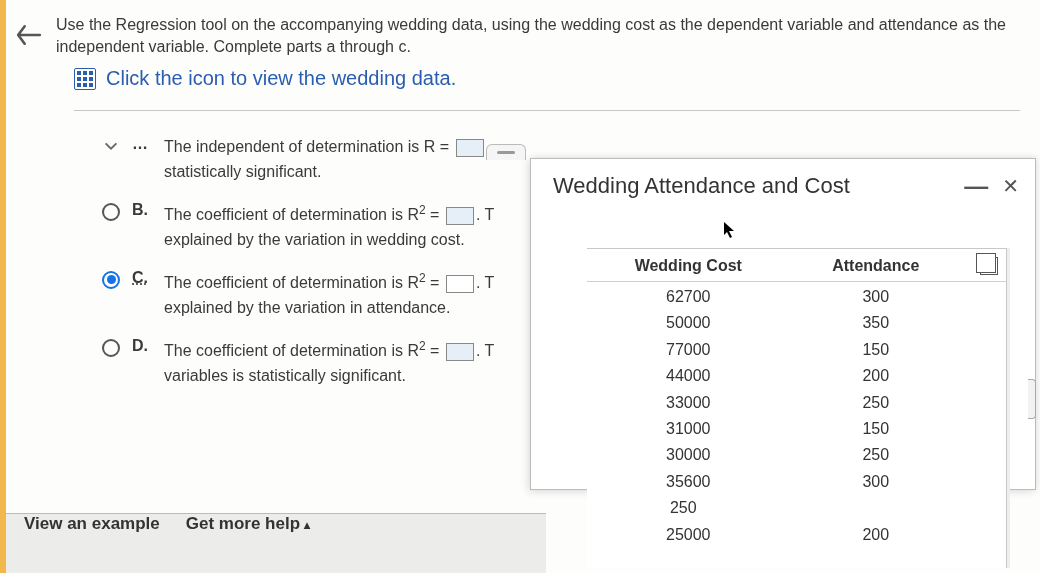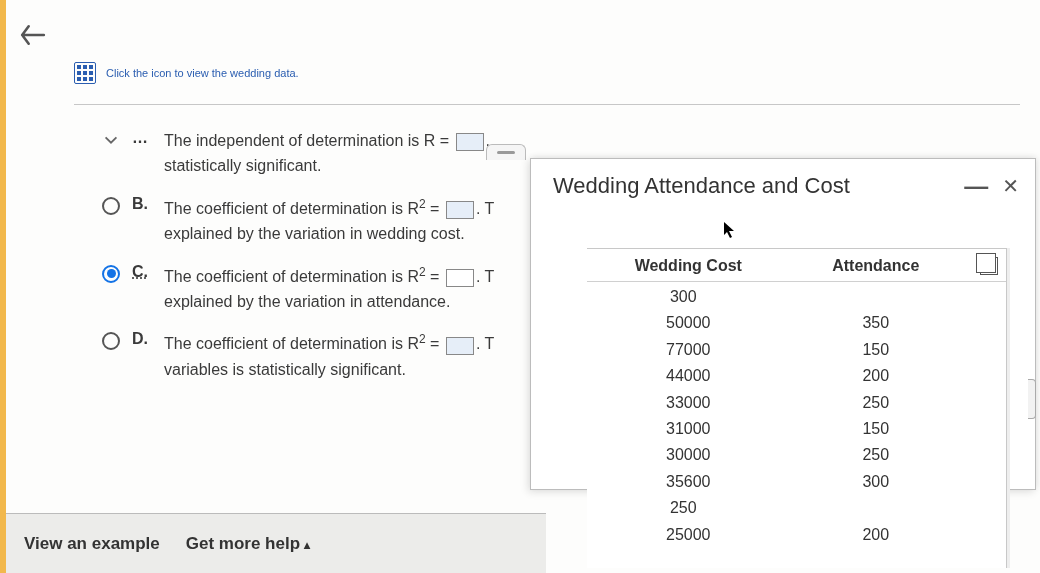--- a/index.html
+++ b/index.html
@@ -50,21 +50,21 @@
     gap: 2px;
     padding: 2px;
     border: 1px solid #2a5db0;
     border-radius: 2px;
   }
   .grid-icon span {
     background: #2a5db0;
   }
   .link-text {
     color: #2a5db0;
-    font-size: 11px;
+    font-size: 20px;
     cursor: pointer;
   }
   .divider {
     height: 1px;
     background: #c7c7c7;
     margin: 10px 20px 0 68px;
   }
   .tab-handle {
     position: absolute;
     left: 480px; top: 144px;
@@ -137,21 +137,21 @@
     text-decoration-line: underline;
     text-decoration-style: dotted;
   }
   .bottom-bar {
     position: absolute;
     left: 0; bottom: 0;
     width: 540px;
     height: 60px;
     border-top: 1px solid #bbb;
     display: flex;
-    align-items: center;
+    align-items: flex-start;
     padding-left: 18px;
     gap: 26px;
     font-size: 17px;
     font-weight: bold;
     color: #333;
     background: #ececea;
   }
   .help-caret { font-size: 12px; margin-left:4px;}
   
   .popup {
@@ -232,20 +232,21 @@
 <body>
 
 <div class="page">
 
   <div class="header-row">
     <div class="back-btn">
       <svg width="26" height="26" viewBox="0 0 24 24">
         <path d="M8 4 L2 12 L8 20 M2 12 H22" stroke="#555" stroke-width="2.4" fill="none" stroke-linecap="round" stroke-linejoin="round"></path>
       </svg>
     </div>
+    <div class="prompt">Use the Regression tool on the accompanying wedding data, using the wedding cost as the dependent variable and attendance as the independent variable. Complete parts a through c.</div>
   </div>
 
   <div class="link-row">
     <div class="grid-icon">
       <span></span>
         <span></span>
         <span></span>
       <span></span>
         <span></span>
         <span></span>
@@ -332,20 +333,21 @@
     <div class="data-wrap">
       <div class="data-head">
         <div class="c1">Wedding Cost</div>
         <div class="c2">Attendance</div>
         <div>
             <div class="copy-icon"></div>
           </div>
       </div>
       <div class="data-body" id="data-body">
           <div class="data-row">
+            <div class="v1">62700</div>
             <div class="v2">300</div>
             <div></div>
           </div>
           <div class="data-row">
             <div class="v1">50000</div>
             <div class="v2">350</div>
             <div></div>
           </div>
           <div class="data-row">
             <div class="v1">77000</div>

